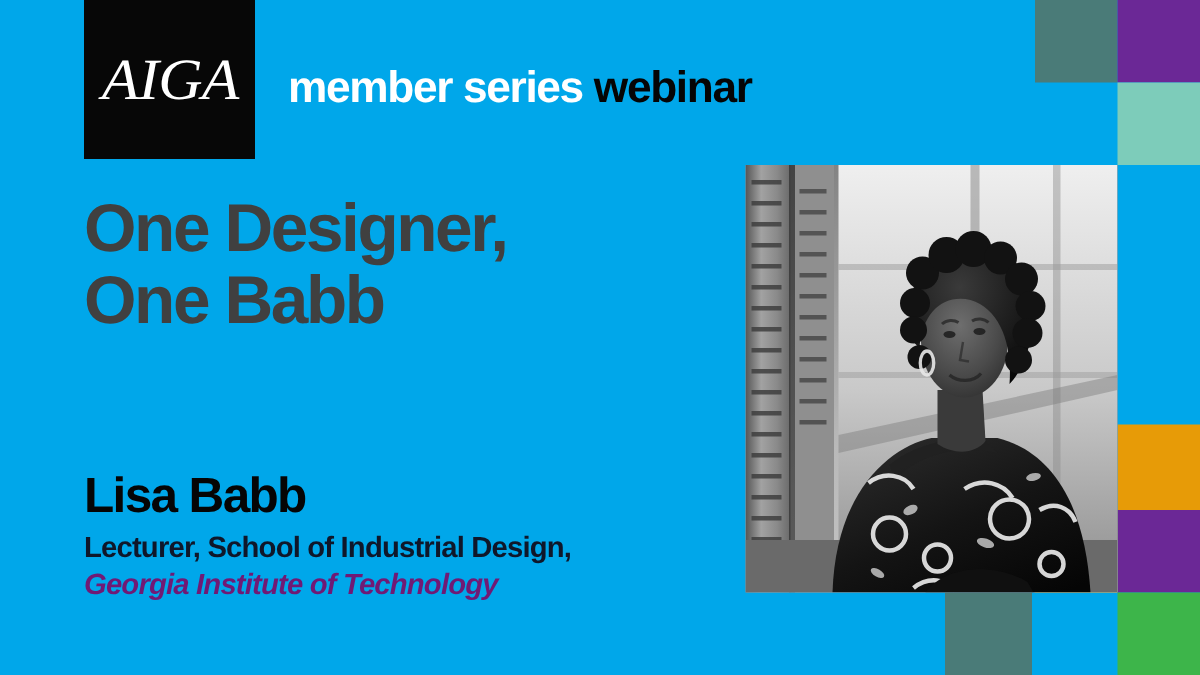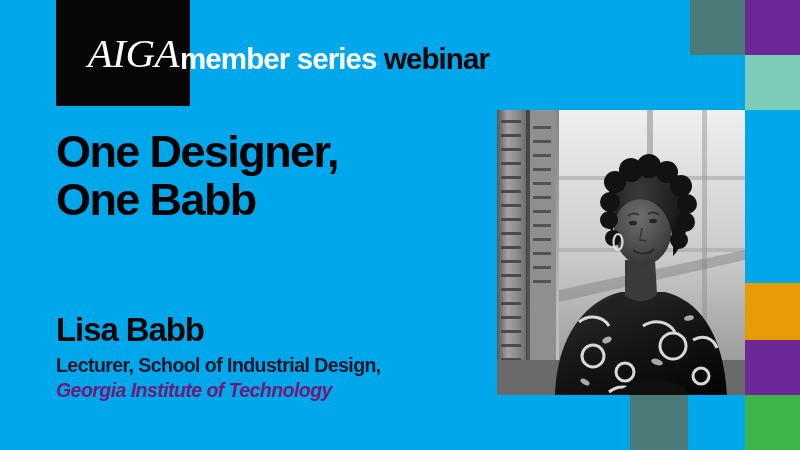--- a/index.html
+++ b/index.html
@@ -21,52 +21,51 @@
   .logo-box {
     position: absolute;
     left: 56px;
     top: 0;
     width: 114px;
     height: 106px;
     background: #070707;
     display: flex;
     align-items: center;
     justify-content: center;
-    padding-left: 20px;
   }
   .logo-wordmark {
     font-family: "Liberation Serif", serif;
     font-style: italic;
     font-weight: 400;
     font-size: 39px;
     line-height: 1;
     letter-spacing: -0.5px;
     color: #ffffff;
     transform: scaleX(1.05);
   }
   .header-text {
     position: absolute;
-    left: 180px;
+    left: 192px;
     top: 44px;
     font-size: 29.5px;
     font-weight: bold;
     letter-spacing: -0.9px;
     white-space: nowrap;
     line-height: 1;
   }
   .header-text .hl-light { color: #ffffff; }
   .header-text .hl-dark  { color: #050505; }
 
   
   .title {
     position: absolute;
     left: 56px;
     top: 128px;
     width: 420px;
-    color: #000000;
+    color: #404040;
     font-size: 45px;
     font-weight: bold;
     line-height: 1.06;
     letter-spacing: -1.6px;
   }
   .title .tline { display: block; }
 
   
   .speaker {
     position: absolute;

